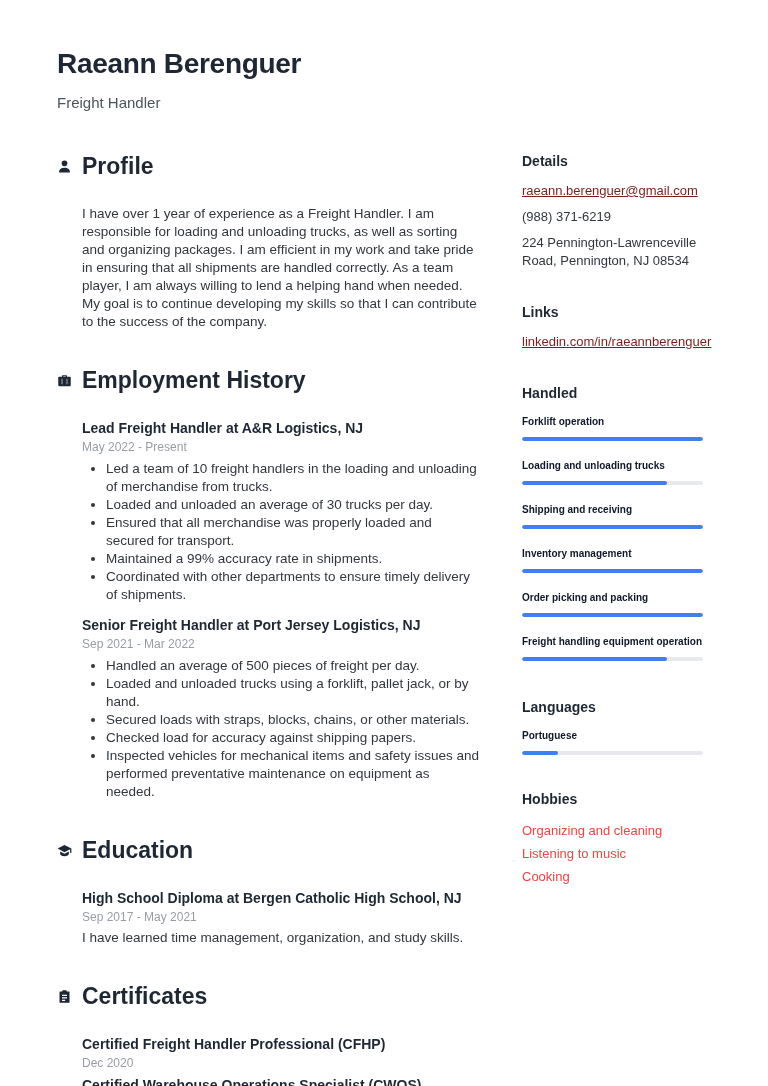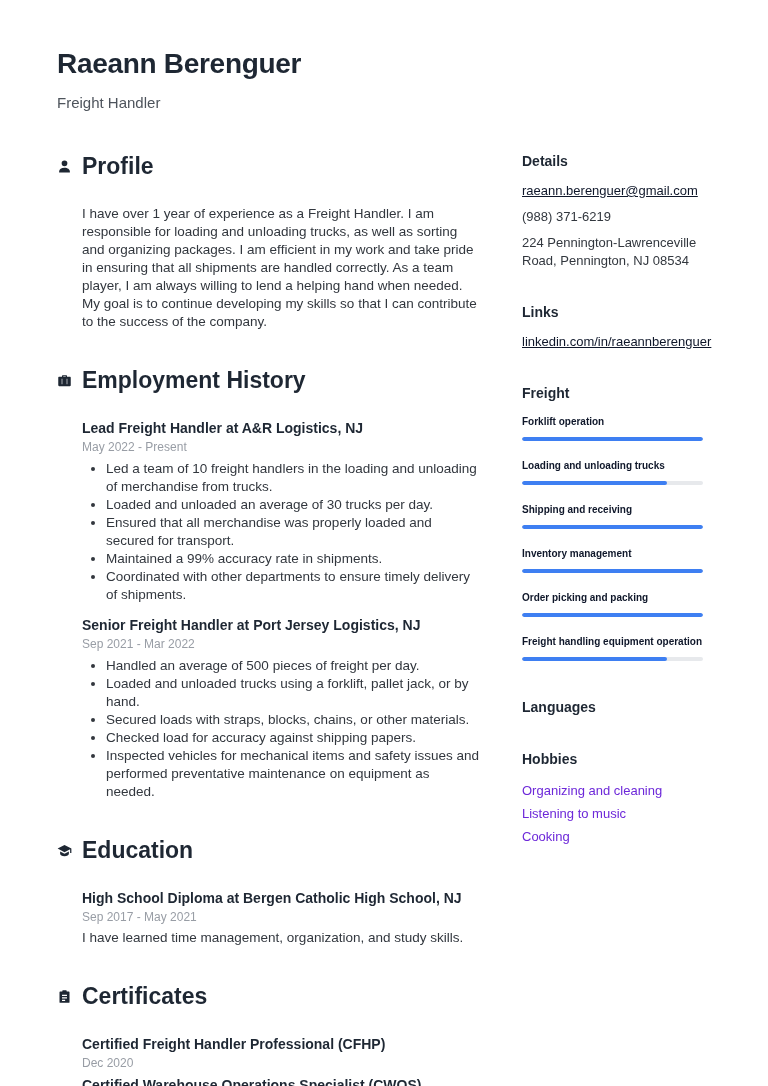--- a/index.html
+++ b/index.html
@@ -39,29 +39,29 @@
   .entry-text { font-size:13.5px; line-height:18px; margin-top:5px; }
   ul.bullets { margin:6px 0 0 0; padding-left:24px; }
   ul.bullets li {
     font-size:13.5px; line-height:18px; color:#32373e; margin-bottom:0;
   }
   
   .side-group { margin-bottom:34px; }
   .side-head { font-size:14px; font-weight:bold; color:#1e2733; margin-bottom:12px; }
   .side-text { font-size:13px; line-height:18px; color:#32373e; }
   .side-item { margin-bottom:8px; }
-  a.link { color:#0f172a; text-decoration:underline; font-size:13px; line-height:18px; word-break:break-all; }
+  a.link { color:#7f1d1d; text-decoration:underline; font-size:13px; line-height:18px; word-break:break-all; }
   
   .bar-item { margin-bottom:16px; }
   .bar-label { font-size:10px; line-height:17px; color:#0f172a; margin-bottom:7px;font-weight:bold; }
   .bar-track {
     width:181px; height:4px; background:#e7e9ec; border-radius:2px; overflow:hidden;
   }
   .bar-fill { height:100%; border-radius:2px; background:#3e7ff2; }
-  .hobby-item { font-size:13px; line-height:23px; color:#6d28d9; }
+  .hobby-item { font-size:13px; line-height:23px; color:#ef4444; }
 </style>
 </head>
 <body>
 
 <div class="page">
 
   <header>
     <div class="hdr-name">Raeann Berenguer</div>
     <div class="hdr-title">Freight Handler</div>
   </header>
@@ -183,21 +183,21 @@
       </div>
 
       <div class="side-group">
         <div class="side-head">Links</div>
         <div id="links-mount">
   <div class="side-item"><a class="link" href="#">linkedin.com/in/raeannberenguer</a></div>
 </div>
       </div>
 
       <div class="side-group">
-        <div class="side-head">Freight</div>
+        <div class="side-head">Handled</div>
         <div id="skills-mount">
   <div class="bar-item">
     <div class="bar-label">Forklift operation</div>
     <div class="bar-track">
       <div class="bar-fill" style="width: 100%;"></div>
     </div>
   </div>
 
   <div class="bar-item">
     <div class="bar-label">Loading and unloading trucks</div>
@@ -233,20 +233,26 @@
       <div class="bar-fill" style="width: 80%;"></div>
     </div>
   </div>
 </div>
       </div>
 
       <div class="side-group" style="margin-top:38px;">
         <div class="side-head">Languages</div>
         <div id="langs-mount">
 
+  <div class="bar-item">
+    <div class="bar-label">Portuguese</div>
+    <div class="bar-track">
+      <div class="bar-fill" style="width: 20%;"></div>
+    </div>
+  </div>
 </div>
       </div>
 
       <div class="side-group" style="margin-top:36px;">
         <div class="side-head">Hobbies</div>
         <div id="hobbies-mount">
   <div class="hobby-item">Organizing and cleaning</div>
 
   <div class="hobby-item">Listening to music</div>
 

